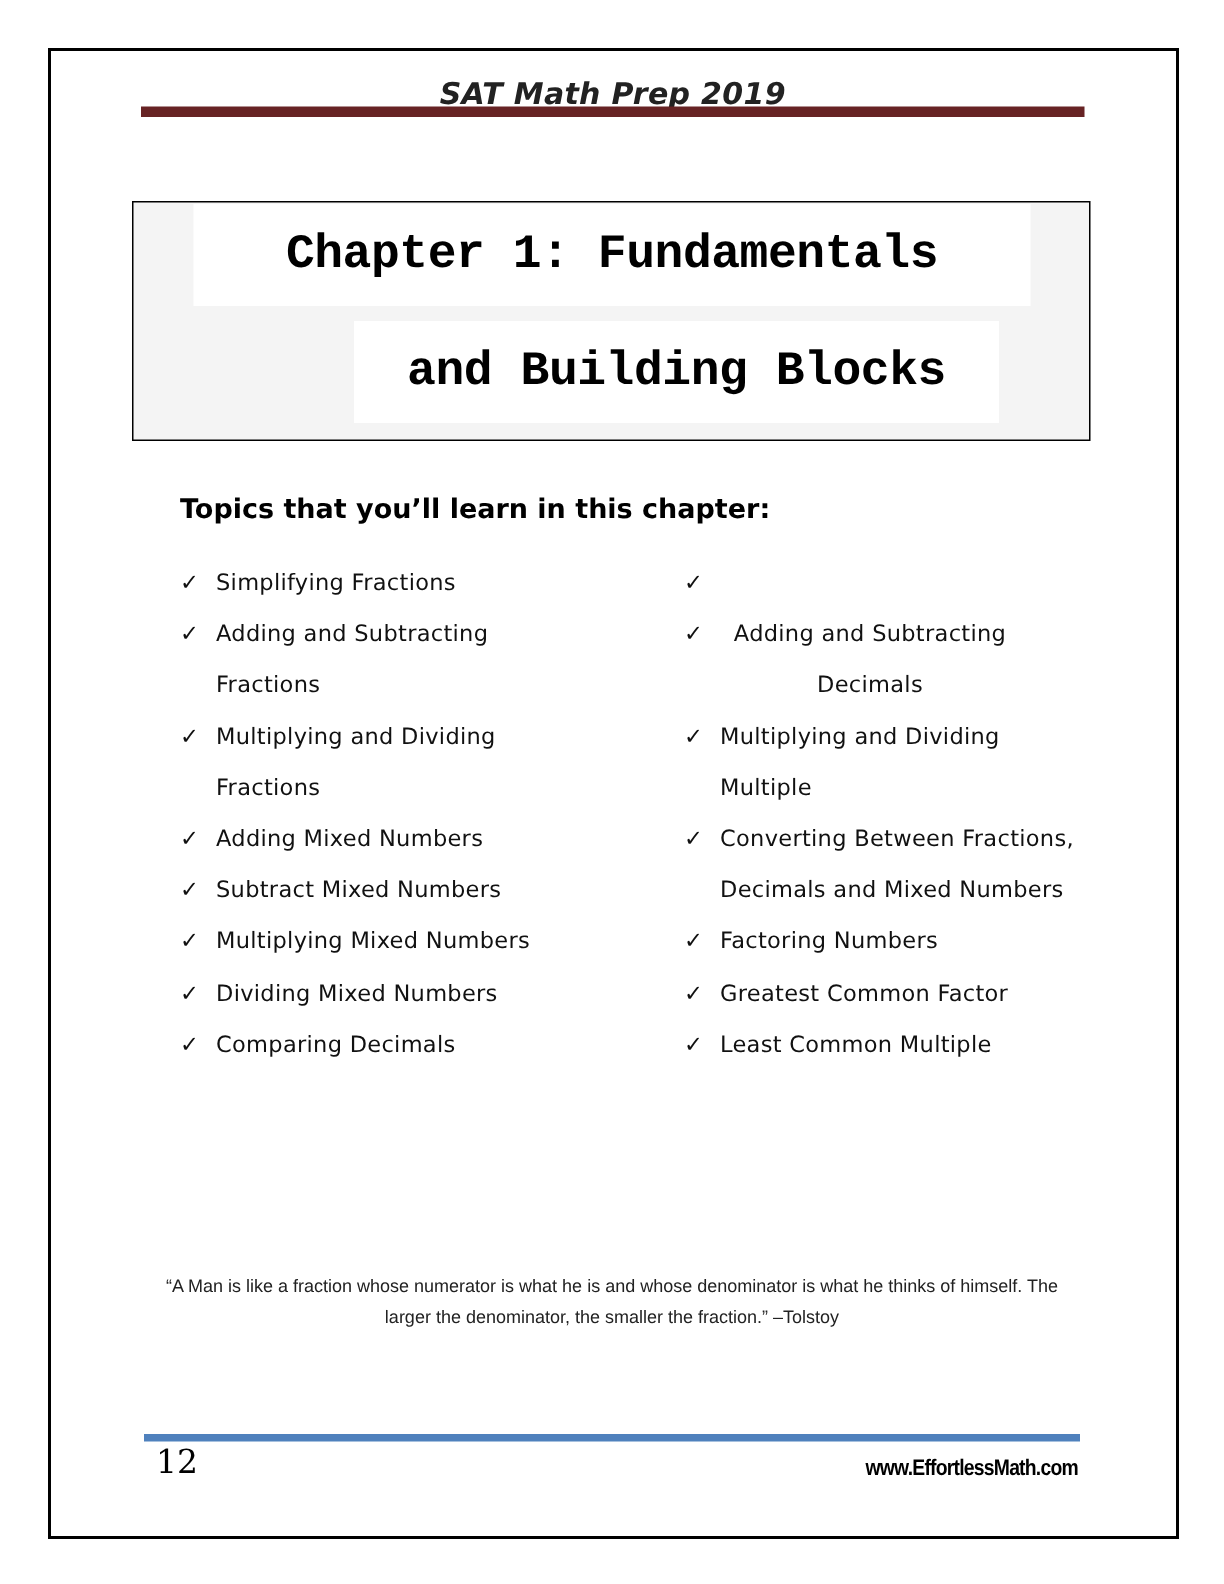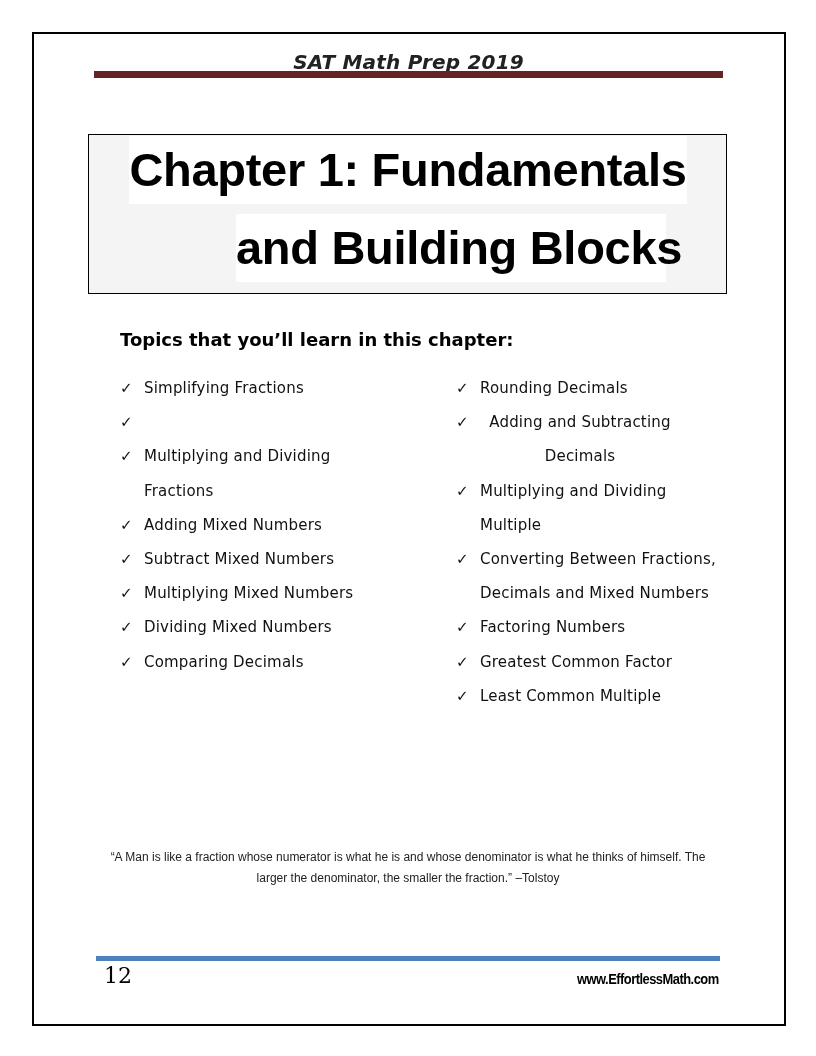--- a/index.html
+++ b/index.html
@@ -50,23 +50,23 @@
       left: 88px;
       top: 134px;
       width: 637px;
       height: 158px;
       border: 1px solid #000;
       background: #f4f4f4;
     }
     .title-line {
       position: absolute;
       background: #ffffff;
-      font-family: Liberation Sans, sans-serif;
-      font-weight: bold;
-      font-size: 47px;
+      font-family: Liberation Mono, monospace;
+      font-weight: bold;
+      font-size: 32px;
       line-height: 68px;
       height: 68px;
       white-space: nowrap;
       text-align: center;
       color: #000;
       letter-spacing: -0.3px;
     }
     .title-line.l1 {
       left: 40px;
       top: 1px;
@@ -168,20 +168,21 @@
 
 <div class="topics-heading">Topics that you’ll learn in this chapter:</div>
 
 <ul class="topic-col left">
   <li class="topic-item">
     <span class="check">✓</span>
     <span class="topic-label">Simplifying Fractions</span>
   </li>
   <li class="topic-item">
     <span class="check">✓</span>
+    <span class="topic-label" style="width:200px;">Adding and Subtracting Fractions</span>
   </li>
   <li class="topic-item">
     <span class="check">✓</span>
     <span class="topic-label" style="width:200px;">Multiplying and Dividing Fractions</span>
   </li>
   <li class="topic-item">
     <span class="check">✓</span>
     <span class="topic-label">Adding Mixed Numbers</span>
   </li>
   <li class="topic-item">
@@ -198,21 +199,20 @@
   </li>
   <li class="topic-item">
     <span class="check">✓</span>
     <span class="topic-label">Comparing Decimals</span>
   </li>
 </ul>
 
 <ul class="topic-col right">
   <li class="topic-item">
     <span class="check">✓</span>
-    <span class="topic-label">Rounding Decimals</span>
   </li>
   <li class="topic-item">
     <span class="check">✓</span>
     <span class="topic-label" style="width:200px;text-align:center;">Adding and Subtracting Decimals</span>
   </li>
   <li class="topic-item">
     <span class="check">✓</span>
     <span class="topic-label" style="width:200px;">Multiplying and Dividing Multiple</span>
   </li>
   <li class="topic-item">

